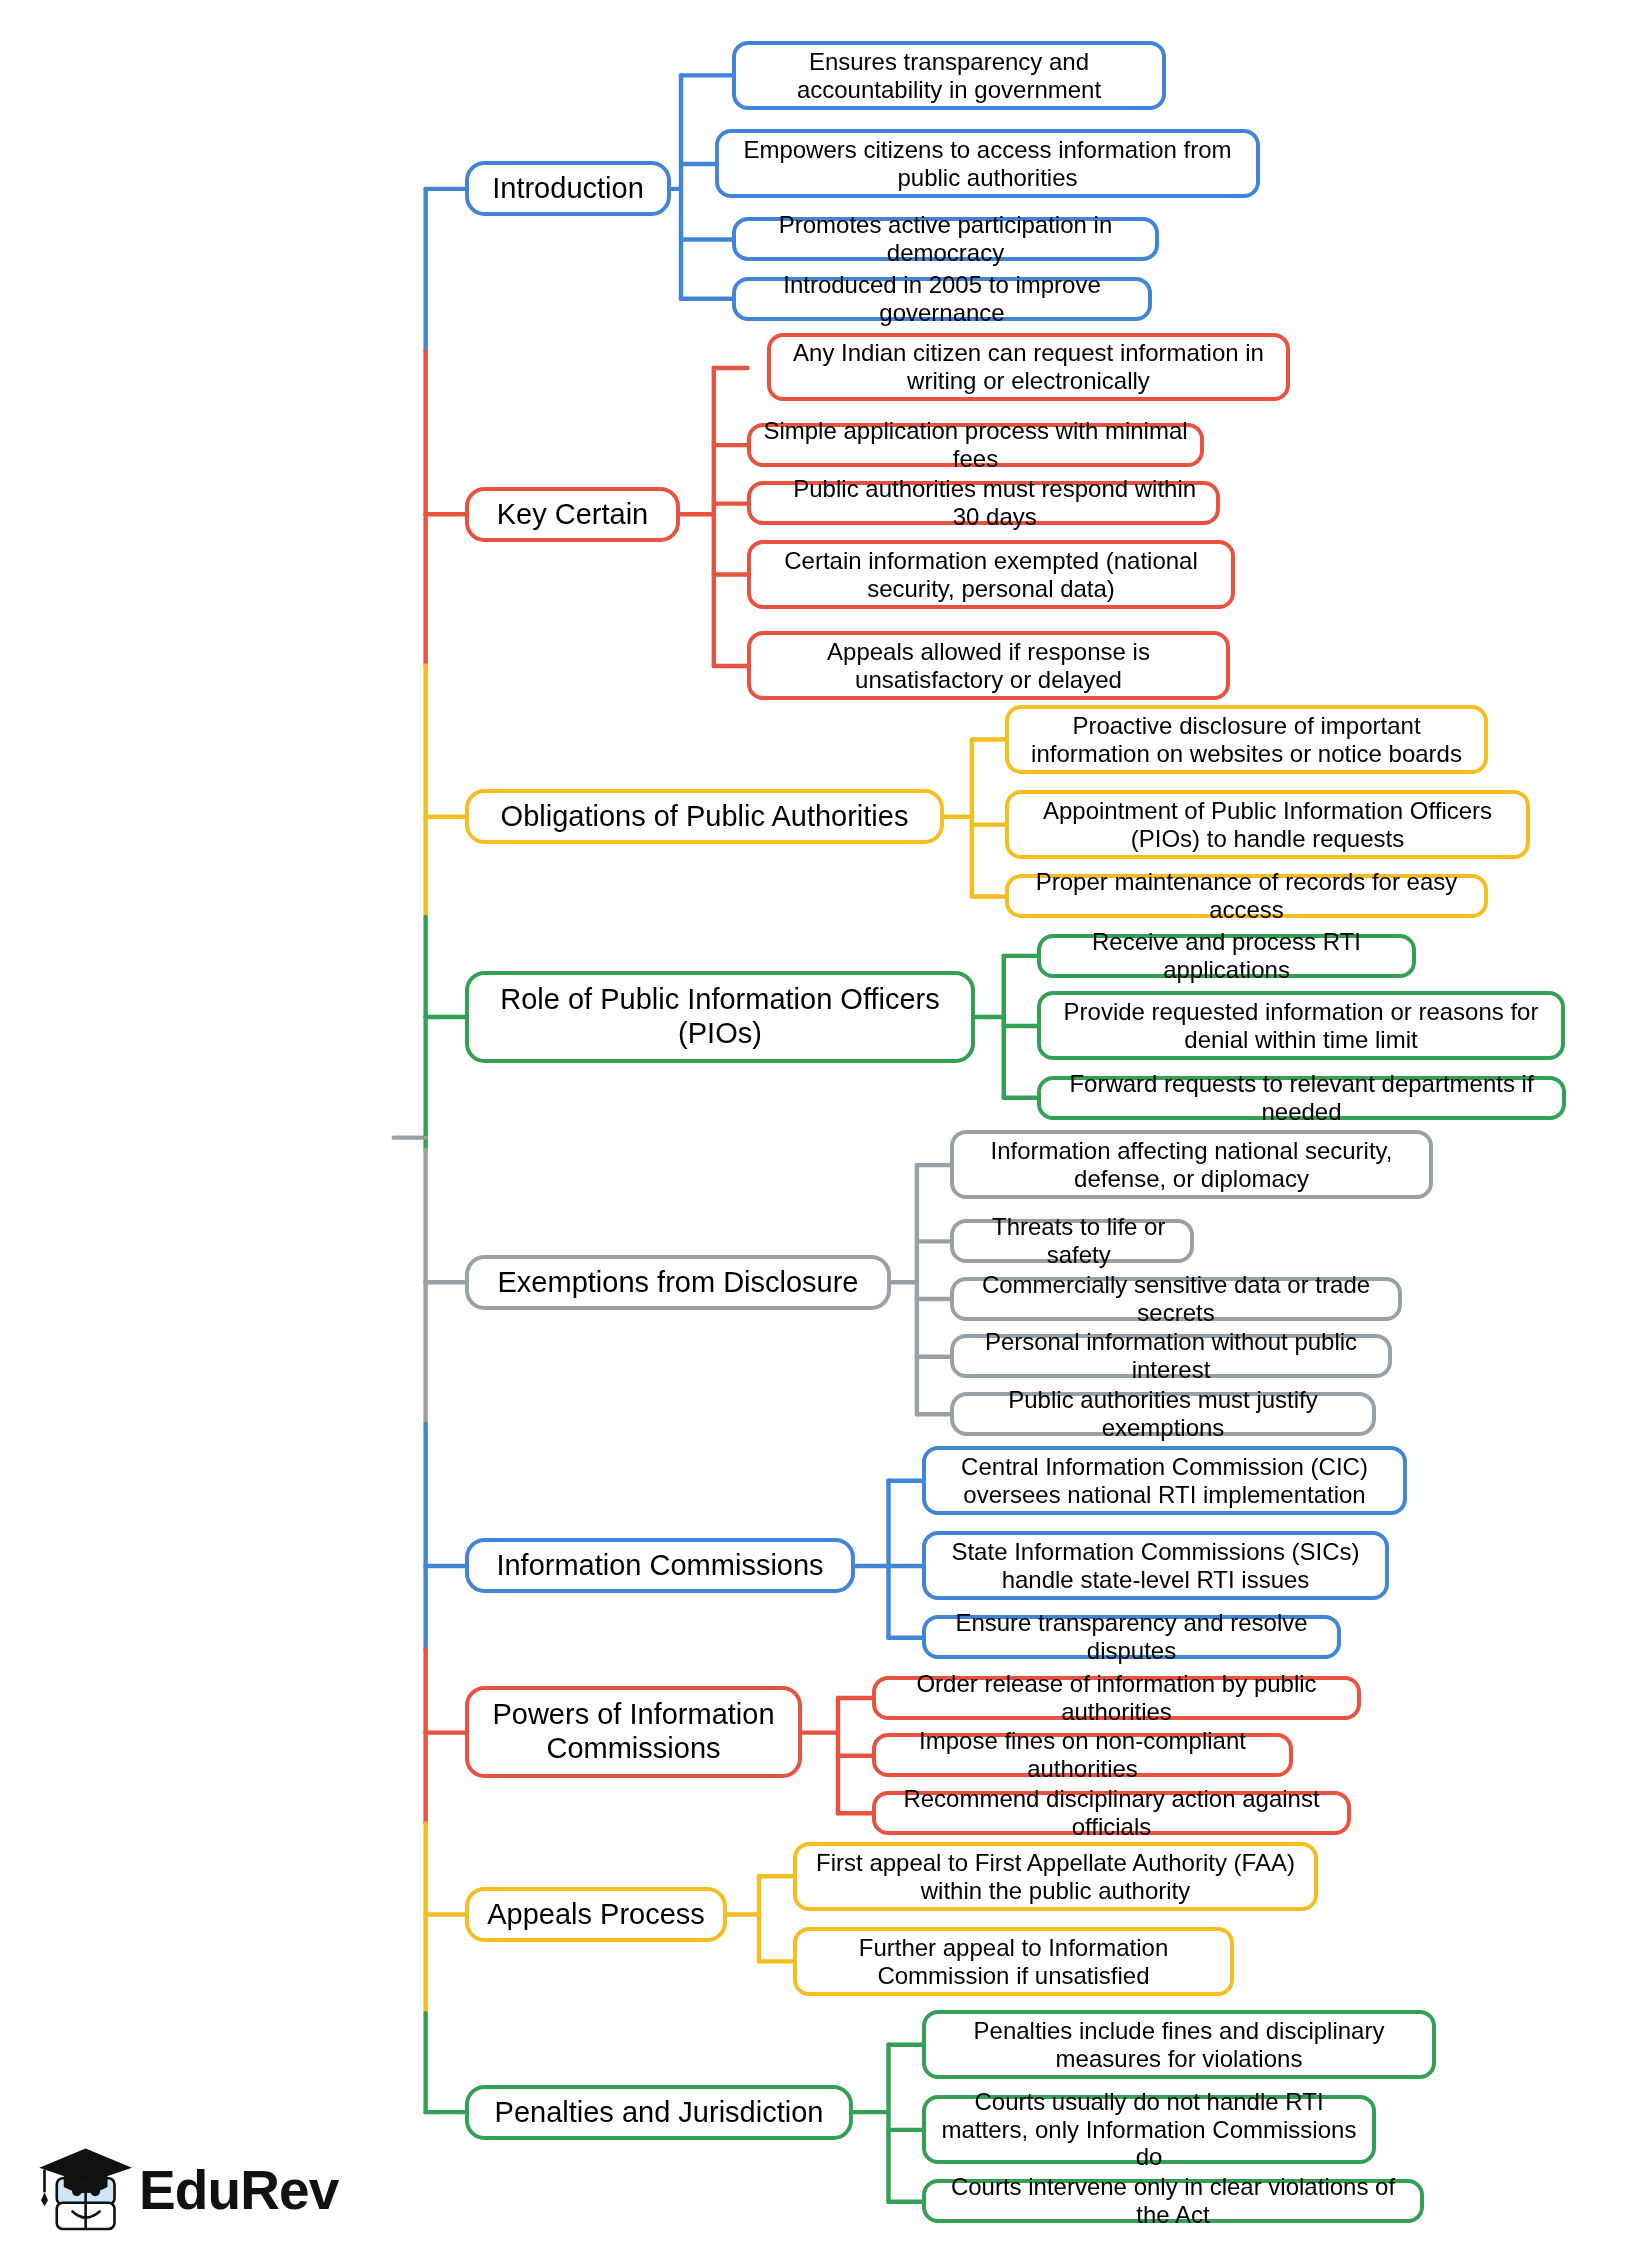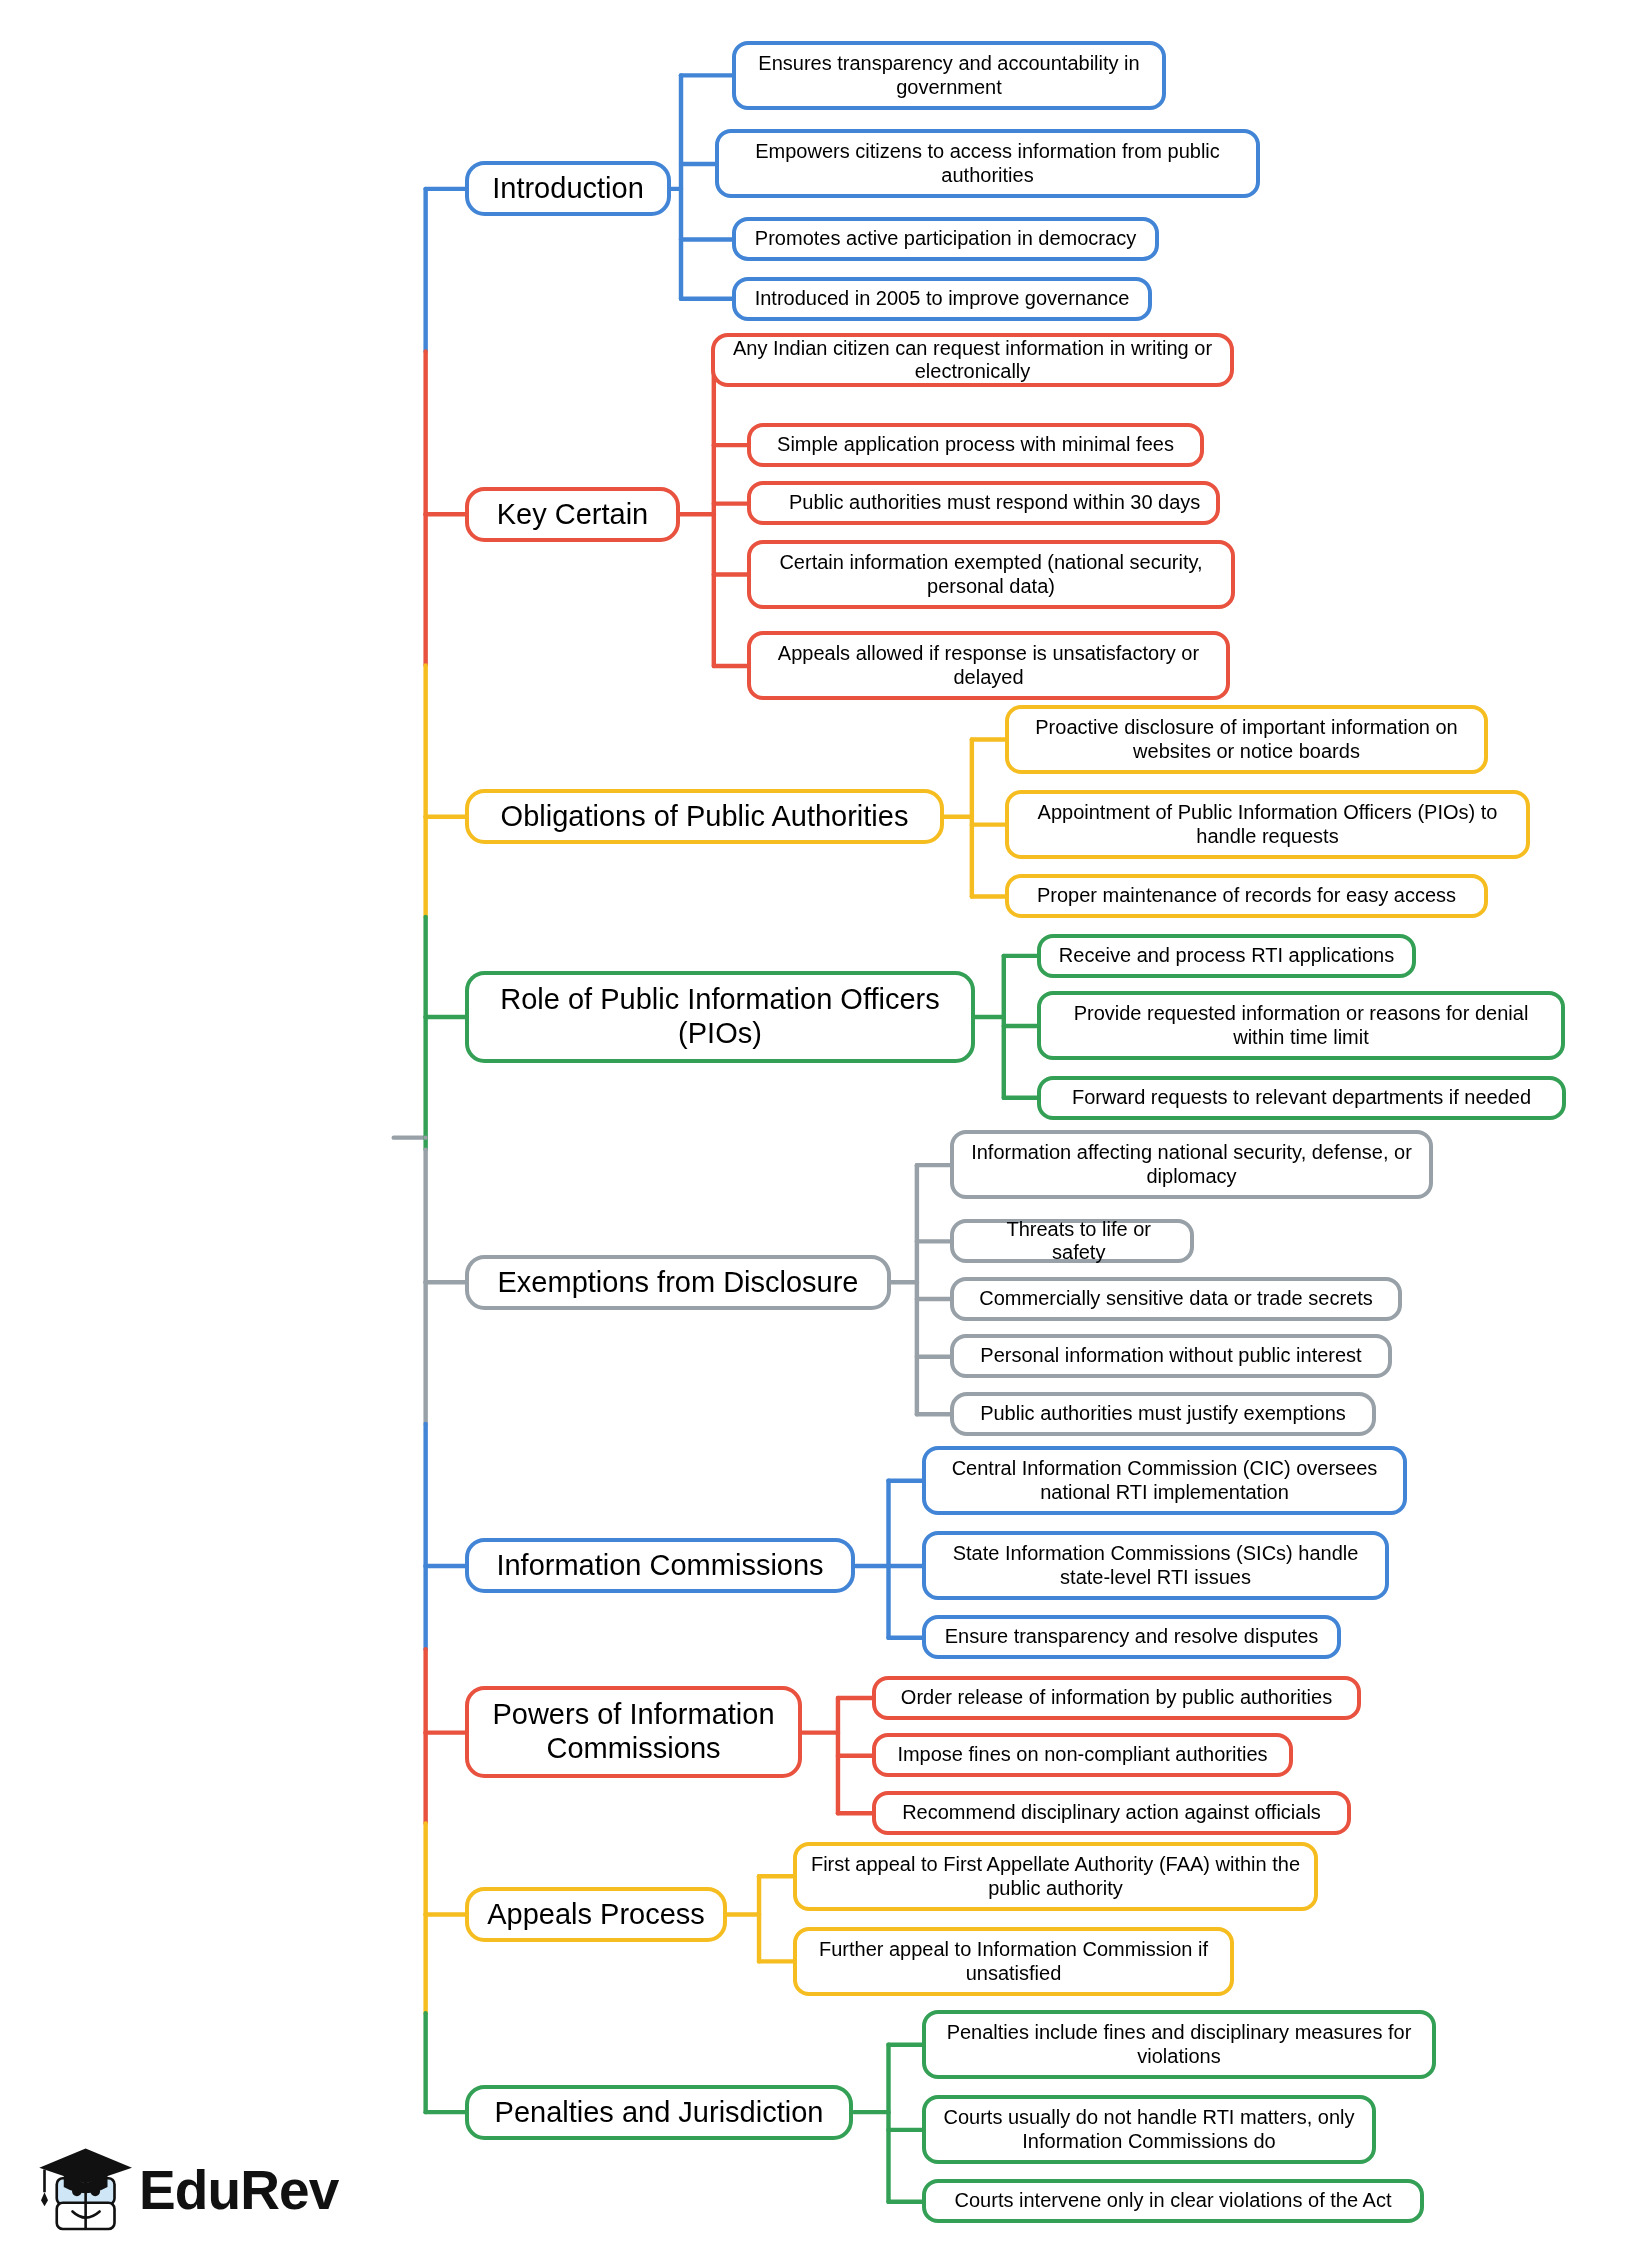--- a/index.html
+++ b/index.html
@@ -52,21 +52,21 @@
     border-style:solid;
     border-radius:19.5px;
     font-size:29px;
     font-weight:400;
   }
   
   .leaf{
     border-width:4.4px;
     border-style:solid;
     border-radius:16px;
-    font-size:20px;
+    font-size:24px;
     font-weight:400;
   }
 
   
   #logo{
     position:absolute;
     left:34px;
     top:2135px;
     width:293px;
     height:111px;
@@ -180,21 +180,21 @@
       </div>
       <div class="node leaf" style="left: 732px; top: 217px; width: 427px; height: 44px; border-color: rgb(66, 133, 214);">
         <span>Promotes active participation in democracy</span>
       </div>
       <div class="node leaf" style="left: 732px; top: 277px; width: 420px; height: 44px; border-color: rgb(66, 133, 214);">
         <span>Introduced in 2005 to improve governance</span>
       </div>
       <div class="node branch" style="left: 465px; top: 487px; width: 215px; height: 55px; border-color: rgb(232, 82, 63);">
         <span>Key Certain</span>
       </div>
-      <div class="node leaf" style="left: 711px; top: 333px; width: 523px; height: 54px; border-color: rgb(232, 82, 63); border-radius: 17px;">
+      <div class="node leaf" style="left: 767px; top: 333px; width: 523px; height: 68px; border-color: rgb(232, 82, 63);">
         <span>Any Indian citizen can request information in writing or electronically</span>
       </div>
       <div class="node leaf" style="left: 747px; top: 423px; width: 457px; height: 44px; border-color: rgb(232, 82, 63);">
         <span>Simple application process with minimal fees</span>
       </div>
       <div class="node leaf" style="left: 747px; top: 481px; width: 473px; height: 44px; border-color: rgb(232, 82, 63); padding-left: 33px;">
         <span>Public authorities must respond within 30 days</span>
       </div>
       <div class="node leaf" style="left: 747px; top: 540px; width: 488px; height: 69px; border-color: rgb(232, 82, 63);">
         <span>Certain information exempted (national security, personal data)</span>

